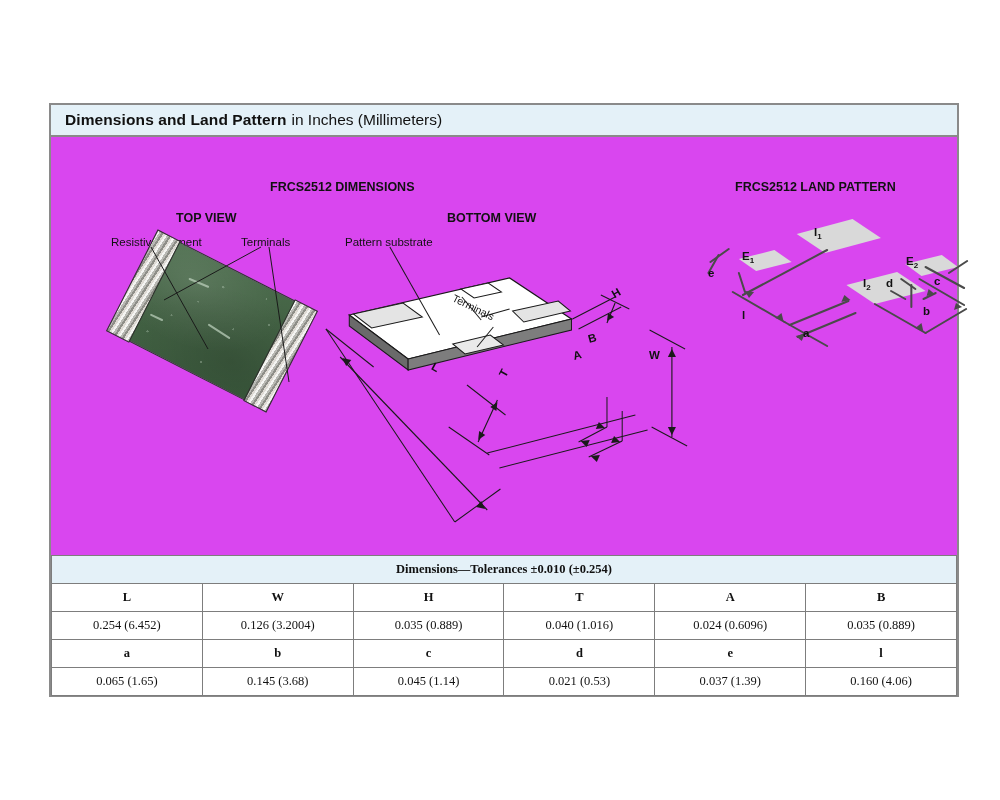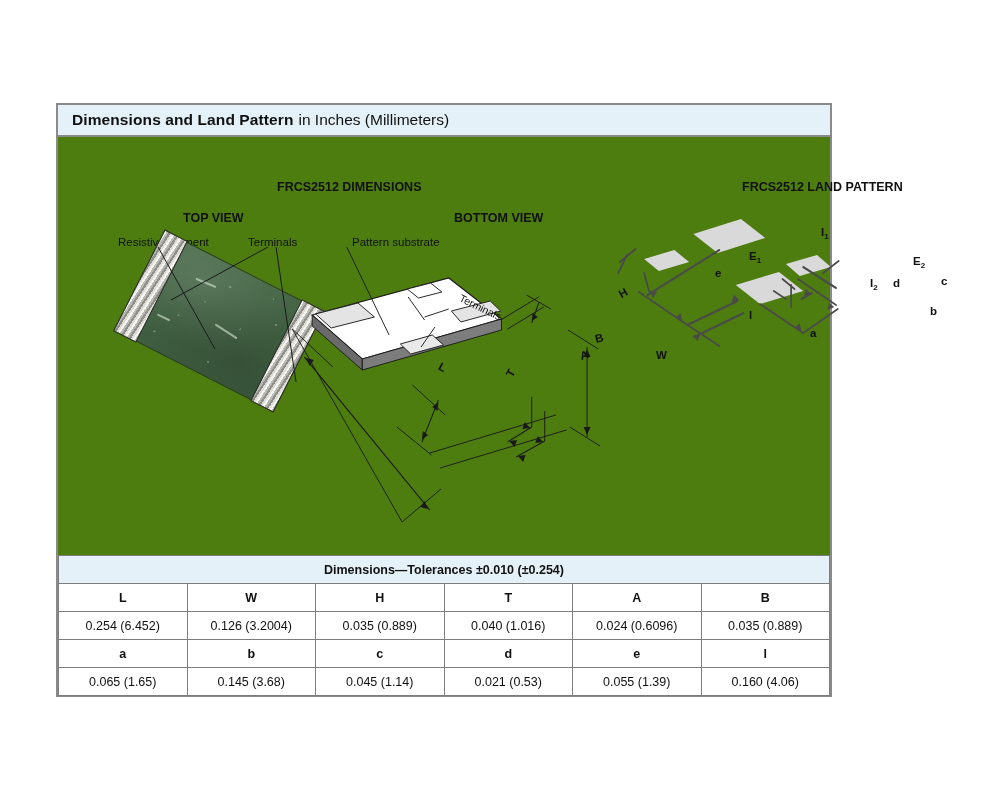--- a/index.html
+++ b/index.html
@@ -16,27 +16,27 @@
   #page {
     position: relative;
     width: 1000px;
     height: 800px;
     background: #ffffff;
   }
 
   
   #panel {
     position: absolute;
-    left: 56px;
+    left: 49px;
     top: 103px;
-    width: 776px;
+    width: 910px;
     height: 594px;
     border: 2px solid #8a8a8a;
     box-sizing: border-box;
-    background: #4d7c0f;
+    background: #d946ef;
   }
 
   
   #title-bar {
     position: absolute;
     left: 0;
     top: 0;
     width: 100%;
     height: 32px;
     background: #e4f1f8;
@@ -195,20 +195,21 @@
   #tables {
     position: absolute;
     left: 0;
     top: 450px;
     width: 100%;
   }
   table.dt {
     border-collapse: collapse;
     width: 100%;
     table-layout: fixed;
+    font-family: Liberation Serif, serif;
   }
   table.dt td {
     border: 1px solid #7d7d7d;
     text-align: center;
     color: #111;
     height: 25px;
     font-size: 12.5px;
   }
   td.band {
     background: #e4f1f8;
@@ -464,21 +465,21 @@
             <td class="colhead">c</td>
             <td class="colhead">d</td>
             <td class="colhead">e</td>
             <td class="colhead">l</td>
           </tr>
           <tr>
             <td class="val">0.065 (1.65)</td>
             <td class="val">0.145 (3.68)</td>
             <td class="val">0.045 (1.14)</td>
             <td class="val">0.021 (0.53)</td>
-            <td class="val">0.055 (1.39)</td>
+            <td class="val">0.037 (1.39)</td>
             <td class="val">0.160 (4.06)</td>
           </tr>
         </tbody>
       </table>
     </div>
 
   </div>
 </div>
 
 </body></html>

